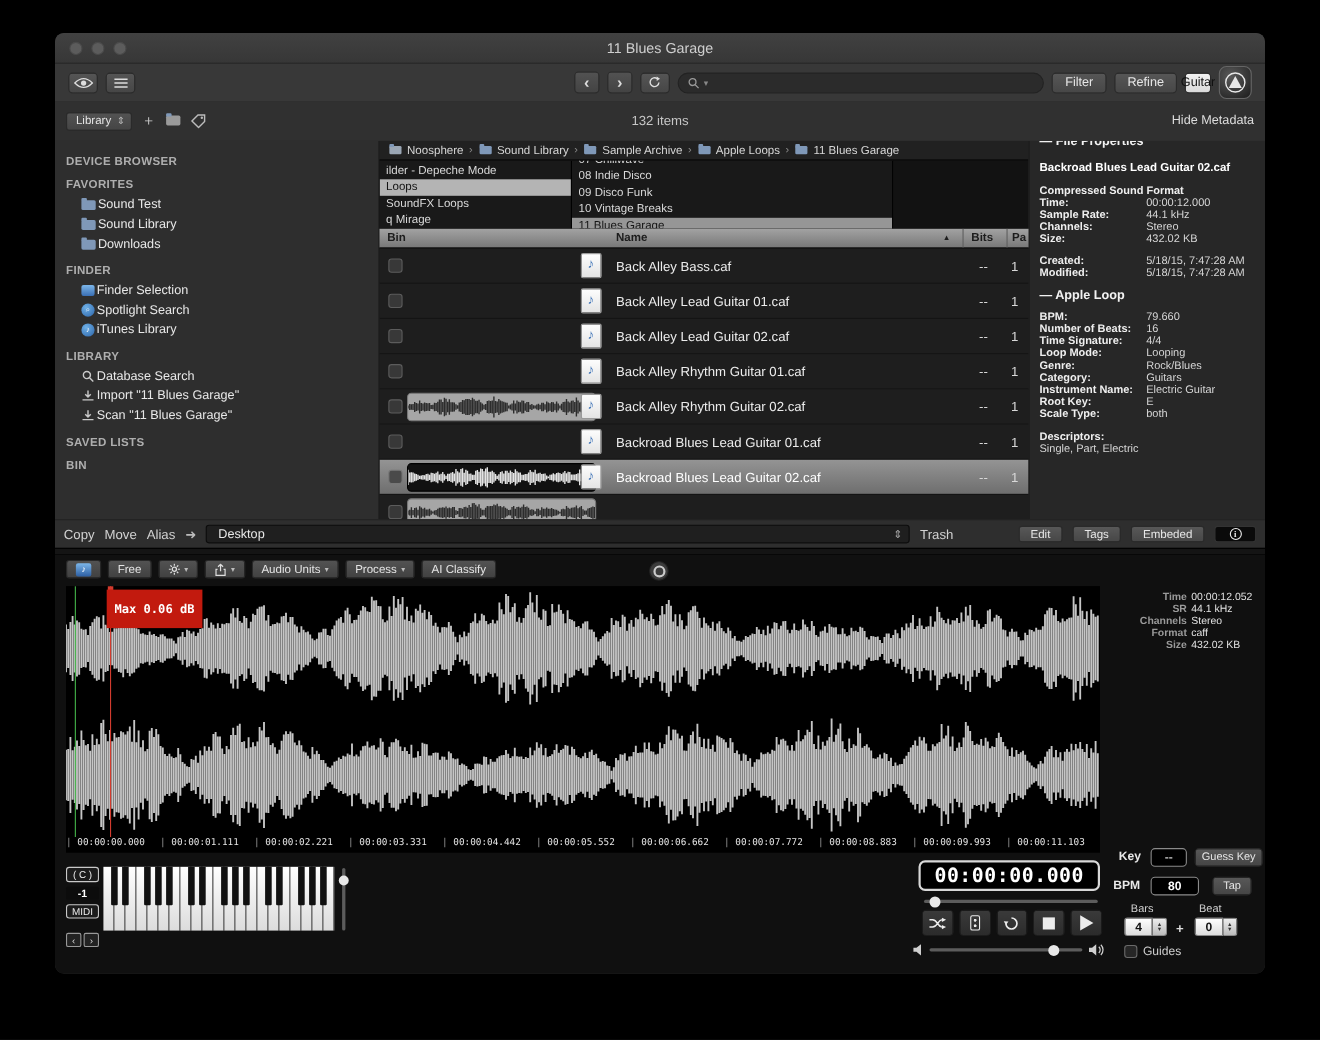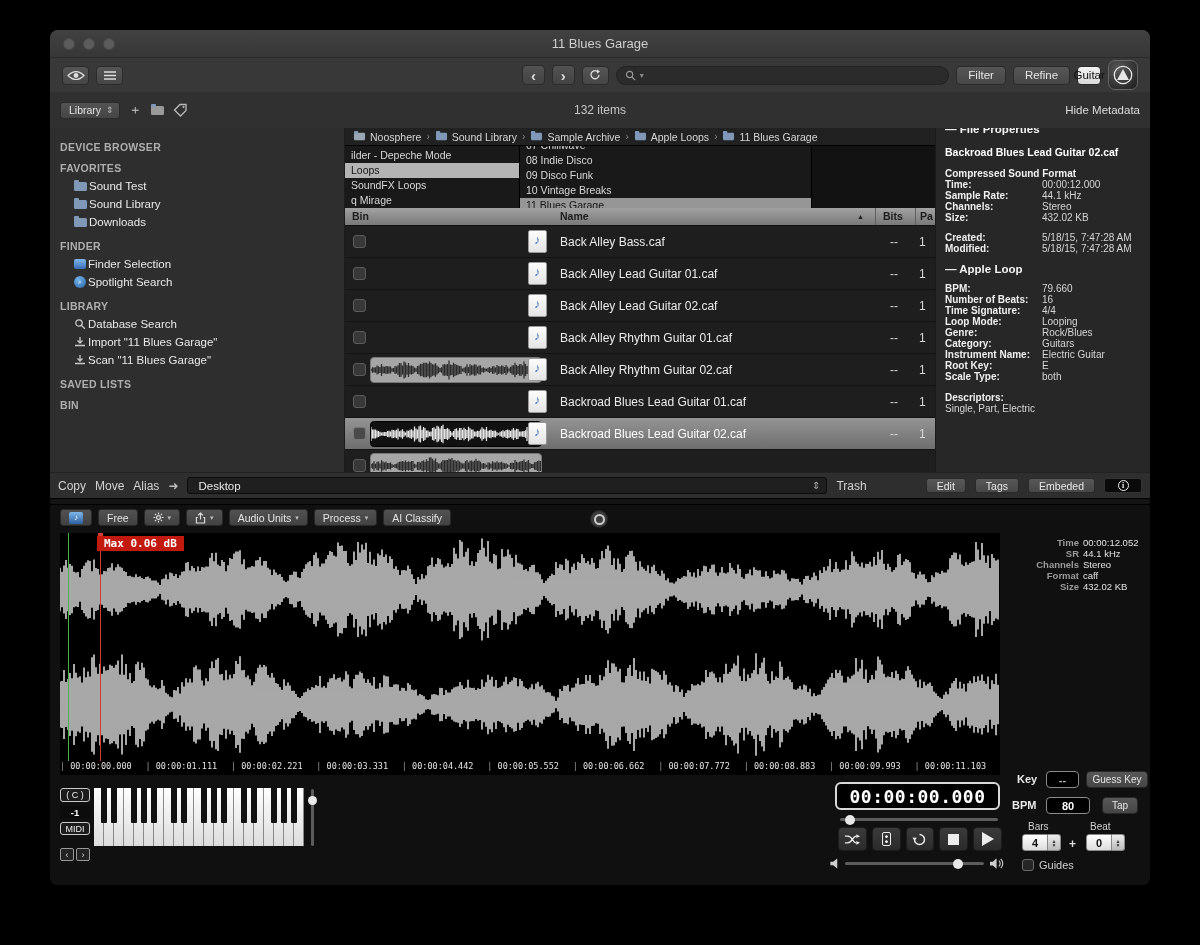--- a/index.html
+++ b/index.html
@@ -128,21 +128,21 @@
 
 .wavepanel { position:absolute; left:10px; top:28px; width:940px; height:242px; background:#000; }
 .chan { position:absolute; left:0; width:940px; height:113px; background:#000; }
 .chan.c1 { top:0; }
 .chan.c2 { top:115px; }
 svg[data-wave] path { fill:none; }
 .greenline { position:absolute; left:8px; top:0; width:1px; height:228px; background:#44b54a; }
 .redline { position:absolute; left:40px; top:0; width:1px; height:228px; background:#d23b2e; }
 .redline::before { content:""; position:absolute; top:0; left:-2px; width:5px; height:5px; background:#d23b2e; }
 .max-label { position:absolute; left:37px; top:3px; background:#c21a0e; color:#fff;
-  font-family:"DejaVu Sans Mono",monospace; font-size:11px; font-weight:bold; padding:1px 7px; }
+  font-family:"DejaVu Sans Mono",monospace; font-size:11px; font-weight:bold; padding:11px 7px; }
 .ruler { position:absolute; left:0; top:228px; width:940px; height:14px; display:flex; background:#000; }
 .rlabel { flex:1; font-family:"DejaVu Sans Mono",monospace; font-size:8.5px; color:#e4e4e4; white-space:nowrap; overflow:hidden; }
 .rlabel::before { content:"| "; color:#9a9a9a; }
 
 .infoblock { position:absolute; left:985px; top:32px; width:112px; }
 .i-row { display:flex; line-height:11px; }
 .i-label { width:48px; text-align:right; font-size:9.5px; font-weight:bold; color:#9a9a9a; padding-right:4px; flex:0 0 auto; }
 .i-value { font-size:9.5px; color:#e2e2e2; white-space:nowrap; }
 
 
@@ -279,20 +279,24 @@
           <span>Downloads</span>
         </div>
       <div class="sb-header">FINDER</div>
       <div class="sb-item">
           <span class="bluesq"></span>
           <span>Finder Selection</span>
         </div>
       <div class="sb-item">
           <span class="bluecirc">⌕</span>
           <span>Spotlight Search</span>
+        </div>
+      <div class="sb-item">
+          <span class="bluecirc">♪</span>
+          <span>iTunes Library</span>
         </div>
       <div class="sb-header">LIBRARY</div>
       <div class="sb-item">
         <svg width="12" height="12" viewBox="0 0 12 12">
             <circle cx="5" cy="5" r="3.2" fill="none" stroke="#c9c9c9" stroke-width="1.3"></circle>
             <path d="M7.4 7.4 L10.8 10.8" stroke="#c9c9c9" stroke-width="1.3"></path>
           </svg>
         <span>Database Search</span>
         </div>
       <div class="sb-item">

